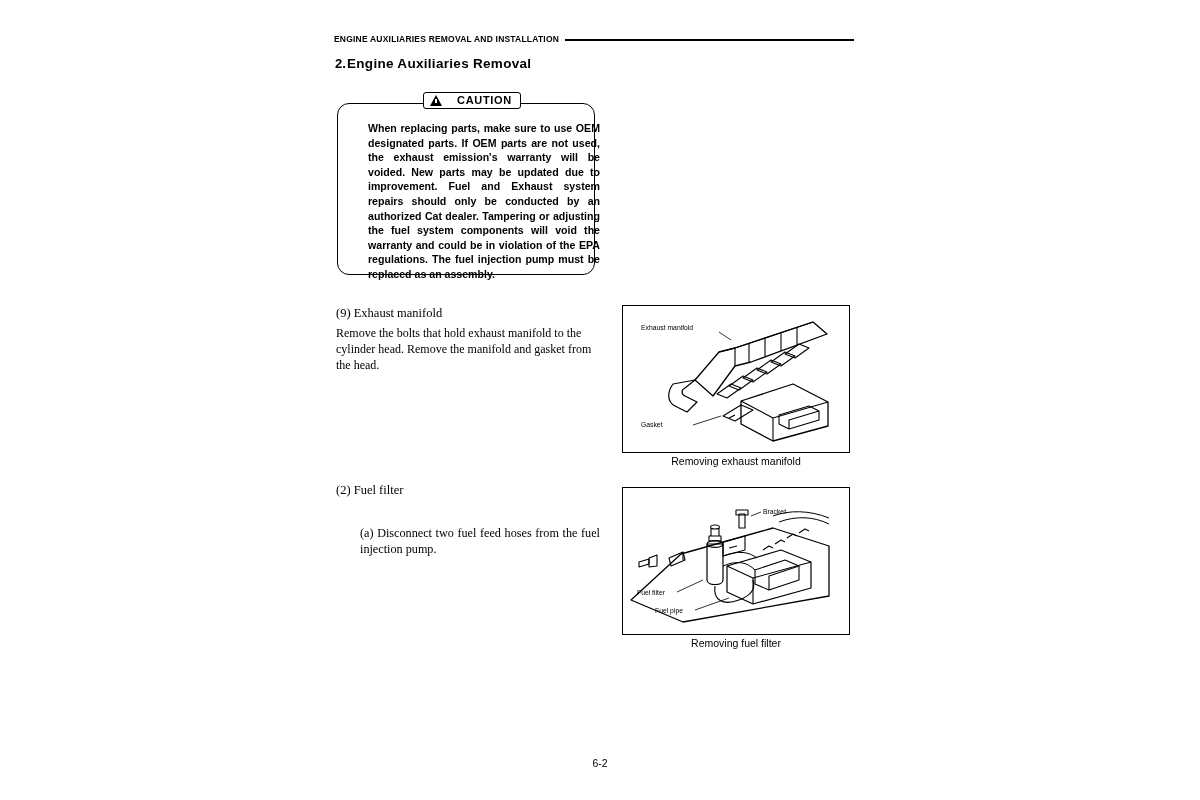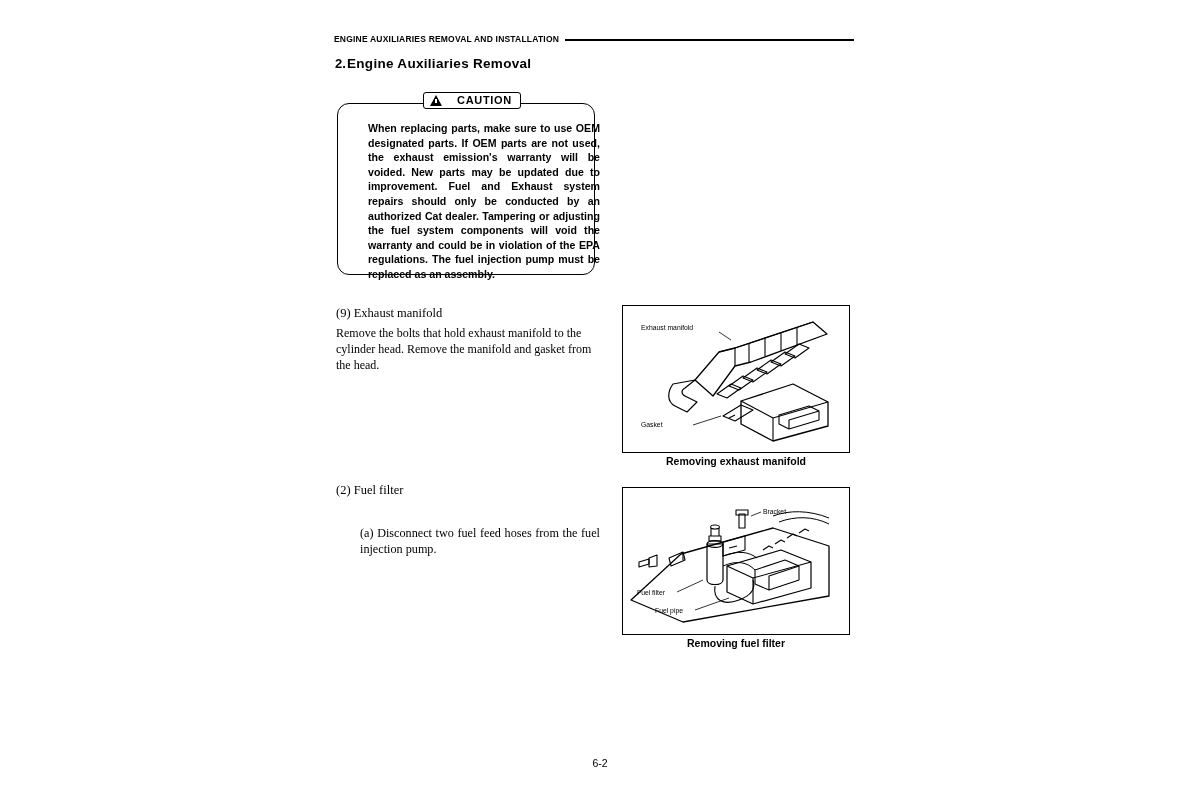--- a/index.html
+++ b/index.html
@@ -167,21 +167,20 @@
     background: #fff;
   }
   #fig1 { left: 622px; top: 305px; width: 228px; height: 148px; }
   #fig2 { left: 622px; top: 487px; width: 228px; height: 148px; }
   .fig-cap {
     position: absolute;
     font-family: "Liberation Sans", sans-serif;
     font-size: 10.5px;
     text-align: center;
     width: 228px;
-    font-weight: bold;
   }
   #cap1 { left: 622px; top: 455px; }
   #cap2 { left: 622px; top: 637px; }
 
   .fig svg { display: block; }
 
   .lbl {
     font-family: "Liberation Sans", sans-serif;
     font-size: 6.8px;
     fill: #000;

